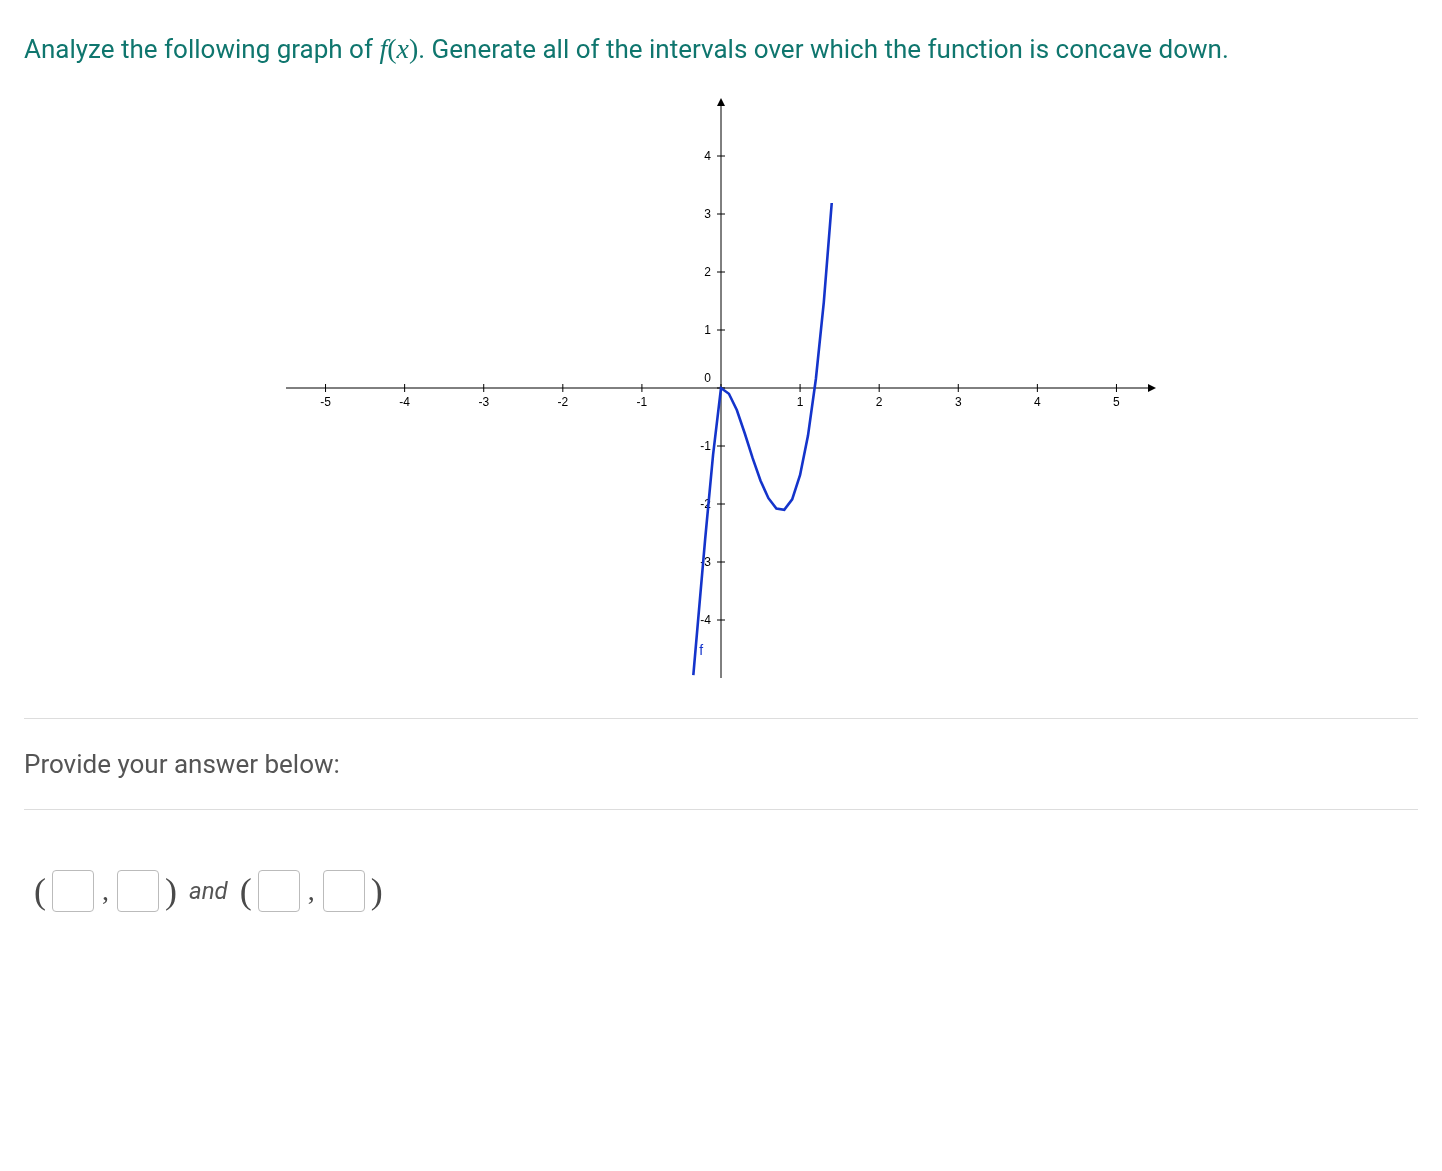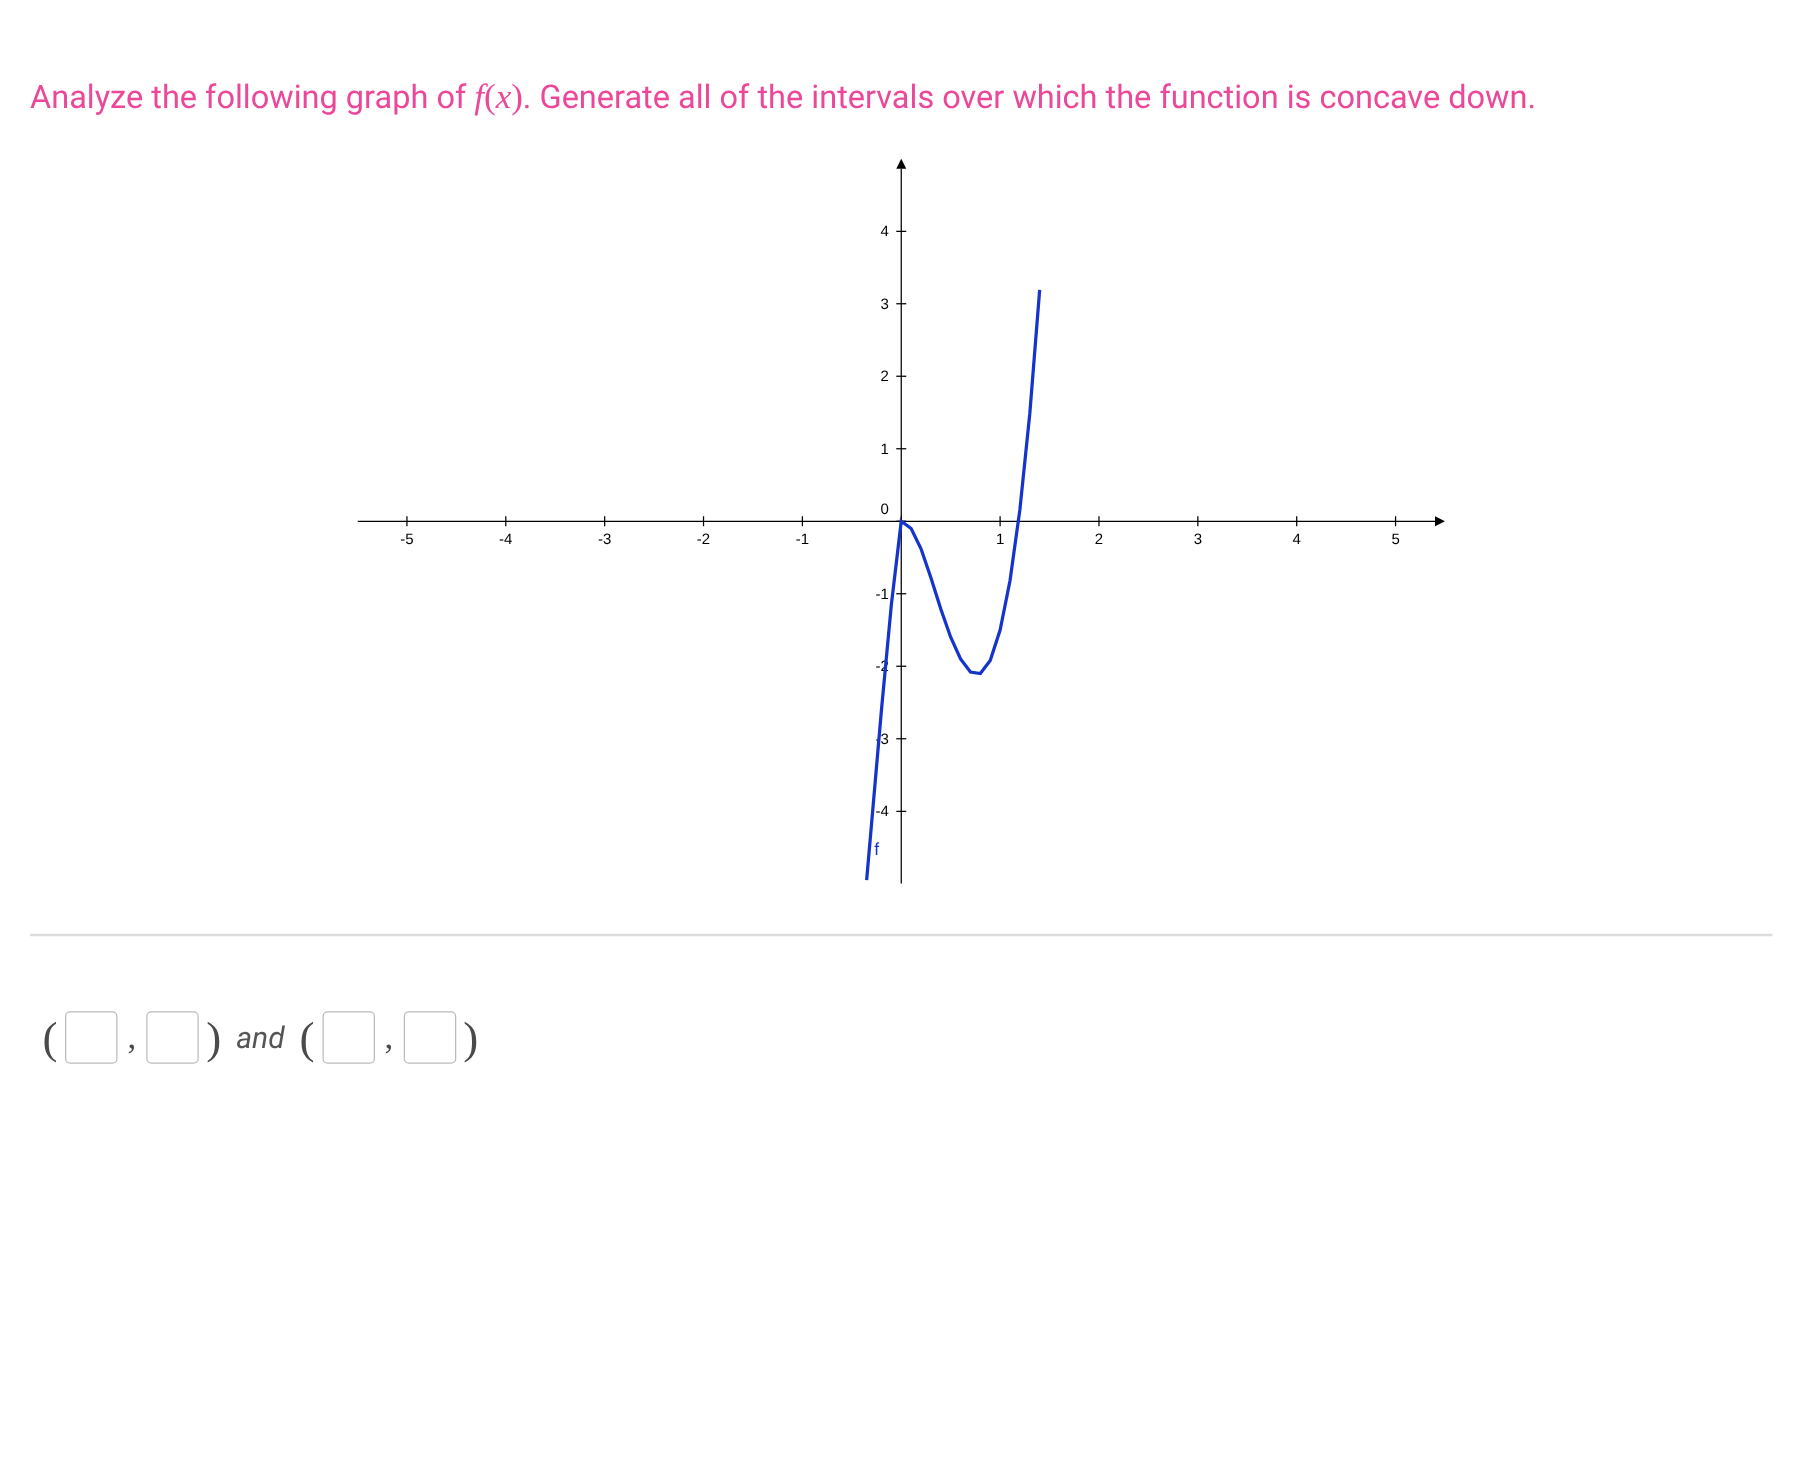--- a/index.html
+++ b/index.html
@@ -9,23 +9,22 @@
     color: #4a4a4a;
     background: #fff;
   }
   .container {
     width: 1442px;
     padding: 28px 24px 40px 24px;
   }
   .question {
     font-size: 26px;
     line-height: 1.5;
-    color: #ec4899;
+    color: #0f766e;
     max-width: 1380px;
-    margin-top: 29px;
   }
   .question .fx {
     font-family: "Times New Roman", Times, serif;
     font-style: italic;
     font-size: 28px;
   }
   .question .paren {
     font-family: "Times New Roman", Times, serif;
     font-style: normal;
   }
@@ -135,20 +134,21 @@
         <line x1="431" y1="116" x2="439" y2="116" class="tick"></line>
         <text x="425" y="120" text-anchor="end" class="tick-label">3</text>
         <line x1="431" y1="58" x2="439" y2="58" class="tick"></line>
         <text x="425" y="62" text-anchor="end" class="tick-label">4</text>
         <path d="M 407.32 577.10 L 419.18 440.80 L 427.09 356.70 L 435.00 290.00 L 442.91 295.80 L 450.82 312.04 L 458.73 335.24 L 466.64 360.18 L 474.55 382.80 L 482.45 400.20 L 490.36 410.64 L 498.27 411.80 L 506.18 401.36 L 514.09 377.00 L 522.00 337.56 L 529.91 280.72 L 537.82 204.16 L 545.73 104.98 " class="curve"></path>
         <text x="413.3181818181818" y="556.8" class="label-f">f</text>
       </svg>
   </div>
 
   <hr class="sep">
+  <div class="answer-prompt">Provide your answer below:</div>
   <hr class="sep">
 
   <div class="answer-row">
     <span class="paren">(</span>
     <input type="text" value="" style="">
     <span class="comma">,</span>
     <input type="text" value="" style="">
     <span class="paren">)</span>
     <span class="and">and</span>
     <span class="paren">(</span>

